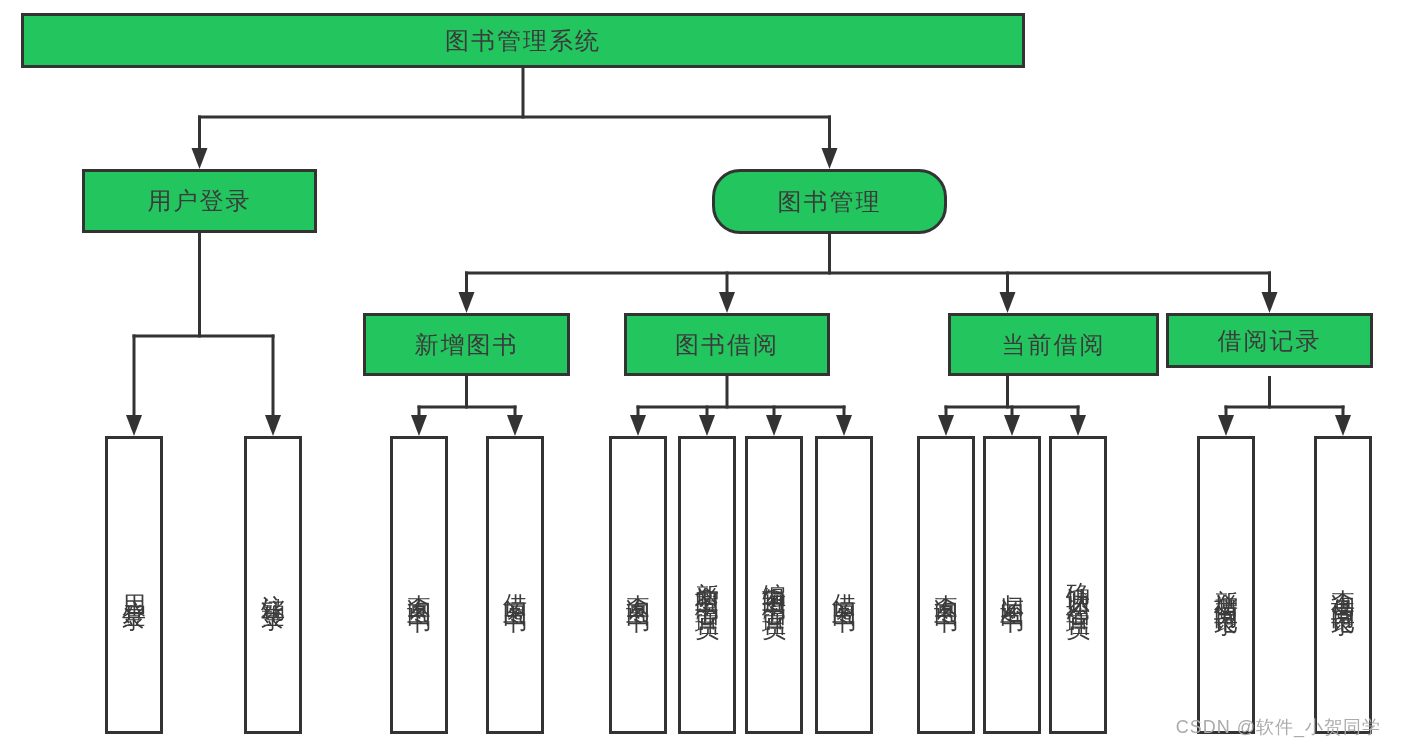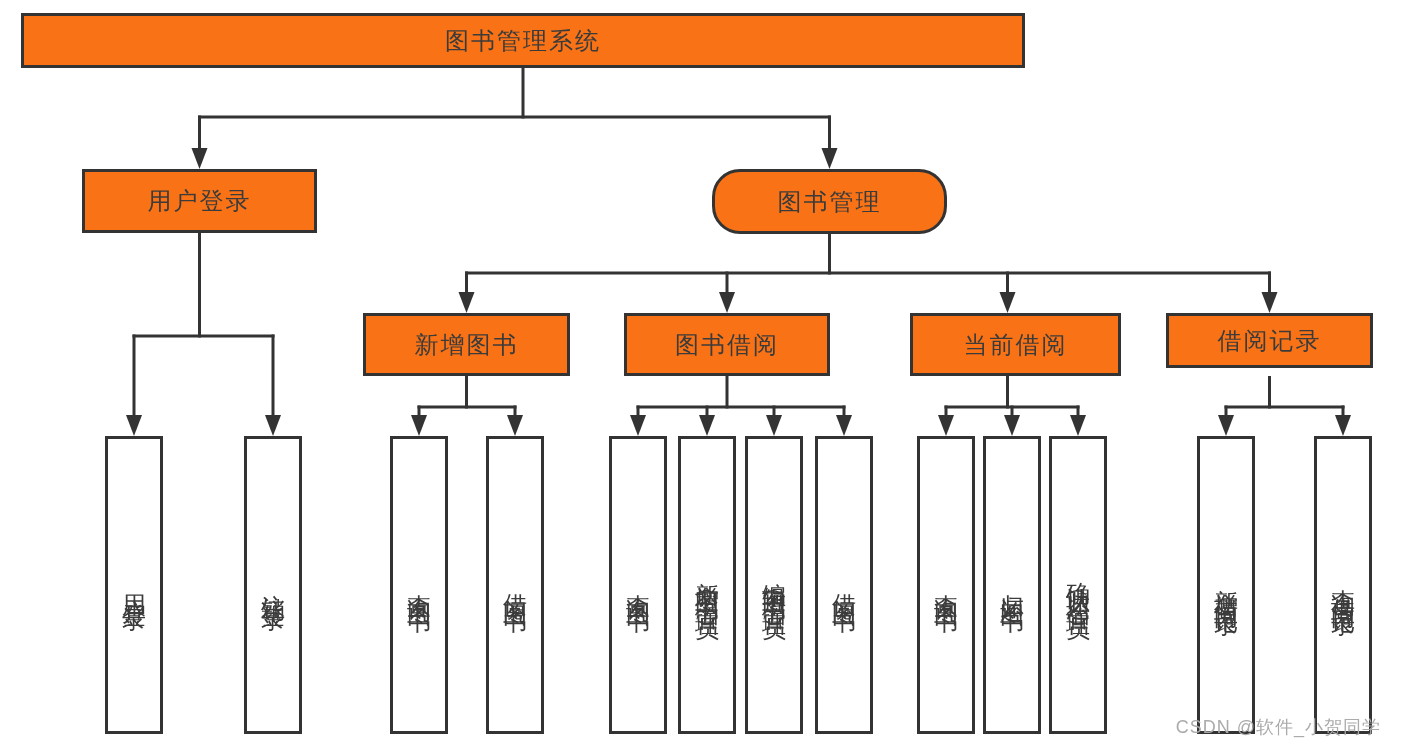--- a/index.html
+++ b/index.html
@@ -1,20 +1,20 @@
 <!DOCTYPE html>
 <html><head>
 <meta charset="utf-8">
 <style>
   html,body{margin:0;padding:0;background:#ffffff;}
   body{width:1405px;height:747px;position:relative;overflow:hidden;
        font-family:"Liberation Sans",sans-serif;}
   .canvas{position:absolute;left:0;top:0;width:1405px;height:747px;}
   svg.connectors{position:absolute;left:0;top:0;z-index:1;}
-  .node{position:absolute;background:#f97316;border:3px solid #333333;
+  .node{position:absolute;background:#22c55e;border:3px solid #333333;
         box-sizing:border-box;display:flex;align-items:center;justify-content:center;
         color:#3b3b3b;font-size:24px;letter-spacing:2px;z-index:2;white-space:nowrap;}
   .vnode{position:absolute;background:#ffffff;border:3px solid #333333;
          box-sizing:border-box;display:flex;align-items:center;justify-content:center;
          color:#3b3b3b;z-index:2;}
   .vnode .vlabel{writing-mode:vertical-rl;text-orientation:mixed;
                  font-size:24px;letter-spacing:5px;line-height:1;}
   .watermark{position:absolute;right:24px;bottom:8px;color:#ababab;
              font-size:18px;letter-spacing:1px;z-index:3;white-space:nowrap;}
 </style>
@@ -85,21 +85,21 @@
     <polygon points="1335,415 1351,415 1343,436" stroke="none"></polygon>
   </svg>
 
   <div class="node" style="left:21px;top:13px;width:1004px;height:55px;">图书管理系统</div>
 
   <div class="node" style="left:82px;top:169px;width:235px;height:64px;">用户登录</div>
   <div class="node" style="left:712px;top:169px;width:235px;height:65px;border-radius:28px;">图书管理</div>
 
   <div class="node" style="left:363px;top:313px;width:207px;height:63px;">新增图书</div>
   <div class="node" style="left:624px;top:313px;width:206px;height:63px;font-family:Liberation Mono, monospace;">图书借阅</div>
-  <div class="node" style="left:910px;top:313px;width:211px;height:63px;text-align:right;">当前借阅</div>
+  <div class="node" style="left:948px;top:313px;width:211px;height:63px;text-align:right;">当前借阅</div>
   <div class="node" style="left:1166px;top:313px;width:207px;height:55px;">借阅记录</div>
 
   <div class="vnode" style="left:105px;top:436px;width:58px;height:298px;">
     <span class="vlabel">用户登录</span>
   </div>
   <div class="vnode" style="left:244px;top:436px;width:58px;height:298px;">
     <span class="vlabel">注销登录</span>
   </div>
 
   <div class="vnode" style="left:390px;top:436px;width:58px;height:298px;">

